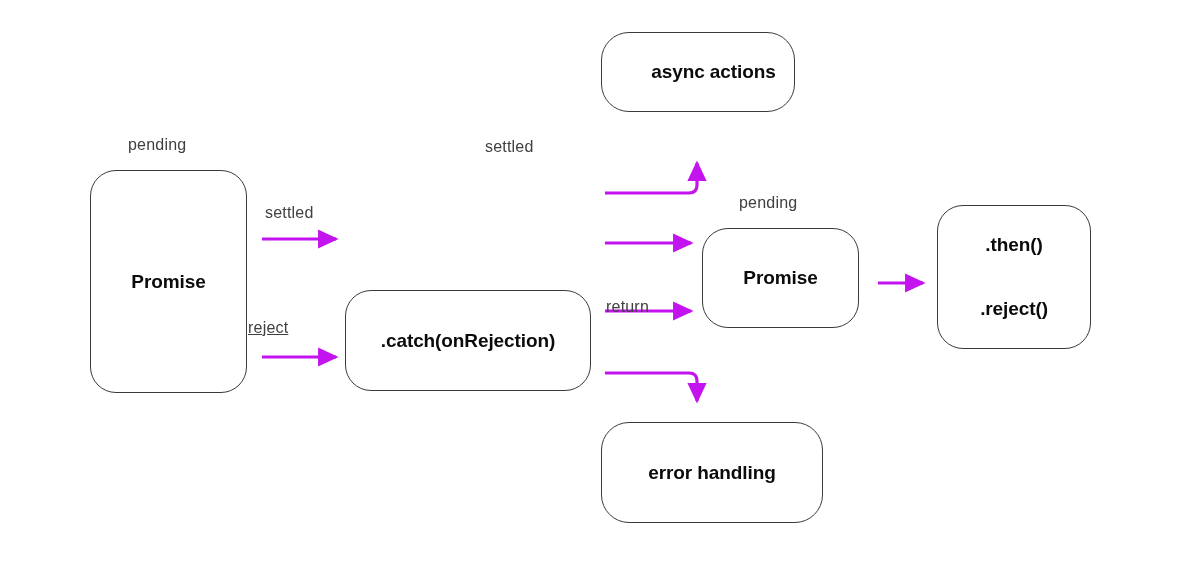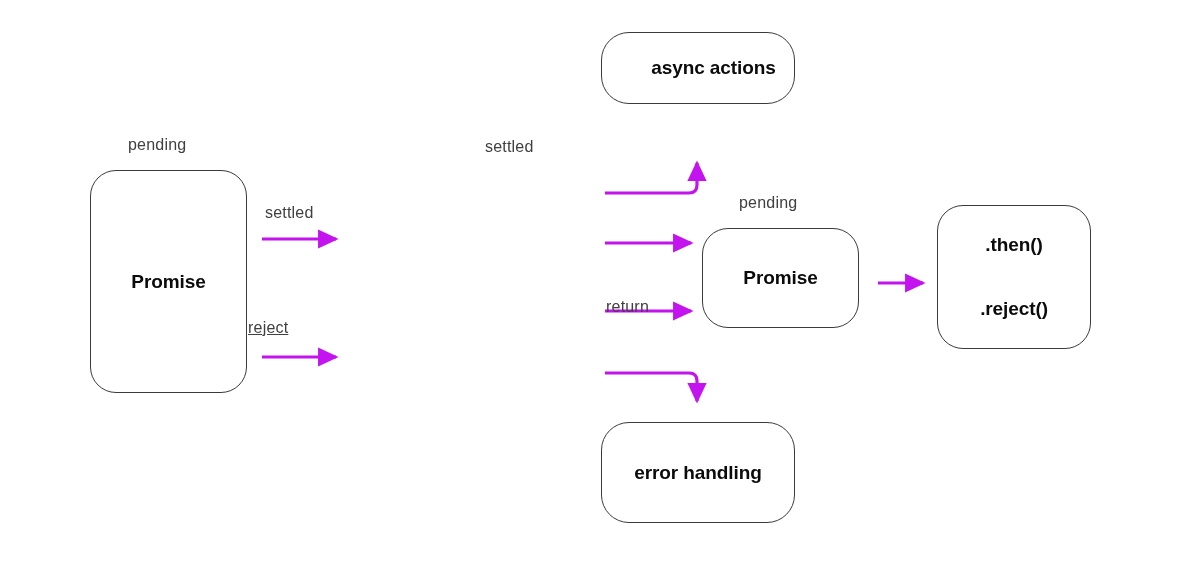--- a/index.html
+++ b/index.html
@@ -49,27 +49,27 @@
     left: 345px; top: 172px;  width: 246px;  height: 101px;
     border-radius: 26px;
     font-size: 19px;
   }
   #node-catch-onrejection {
     left: 345px; top: 290px;  width: 246px;  height: 101px;
     border-radius: 26px;
     font-size: 19px;
   }
   #node-async-actions {
-    left: 601px; top: 32px;   width: 194px;  height: 72px;
+    left: 601px; top: 32px;   width: 194px;  height: 80px;
     border-radius: 28px;
     font-size: 19px;
     padding-left: 31px;
   }
   #node-error-handling {
-    left: 601px; top: 422px;  width: 194px;  height: 101px;
+    left: 601px; top: 422px;  width: 222px;  height: 101px;
     border-radius: 28px;
     font-size: 19px;
   }
   #node-promise-returned {
     left: 702px; top: 228px;  width: 157px;  height: 100px;
     border-radius: 26px;
     font-size: 19px;
   }
   #node-then-catch {
     left: 937px; top: 205px;  width: 154px;  height: 144px;
@@ -146,20 +146,23 @@
 
   <div class="label" id="label-pending-right">pending</div>
 
   <div class="label" id="label-return">return</div>
 
   <div class="node" id="node-promise-pending">
     <span class="node-text">Promise</span>
   </div>
 
 
+  <div class="node" id="node-catch-onrejection">
+    <span class="node-text">.catch(onRejection)</span>
+  </div>
 
   <div class="node" id="node-async-actions">
     <span class="node-text">async actions</span>
   </div>
 
   <div class="node" id="node-error-handling">
     <span class="node-text">error handling</span>
   </div>
 
   <div class="node" id="node-promise-returned">

